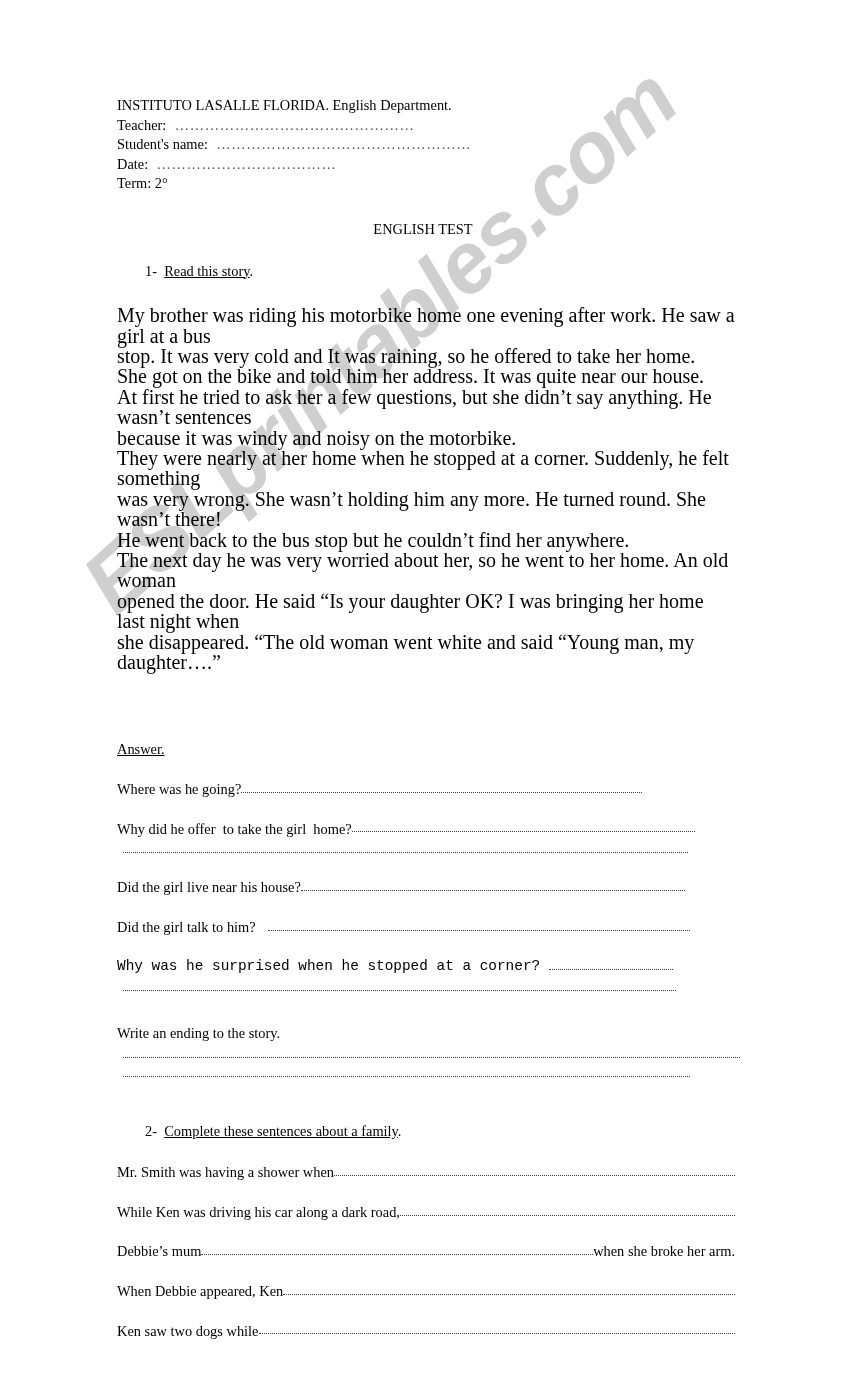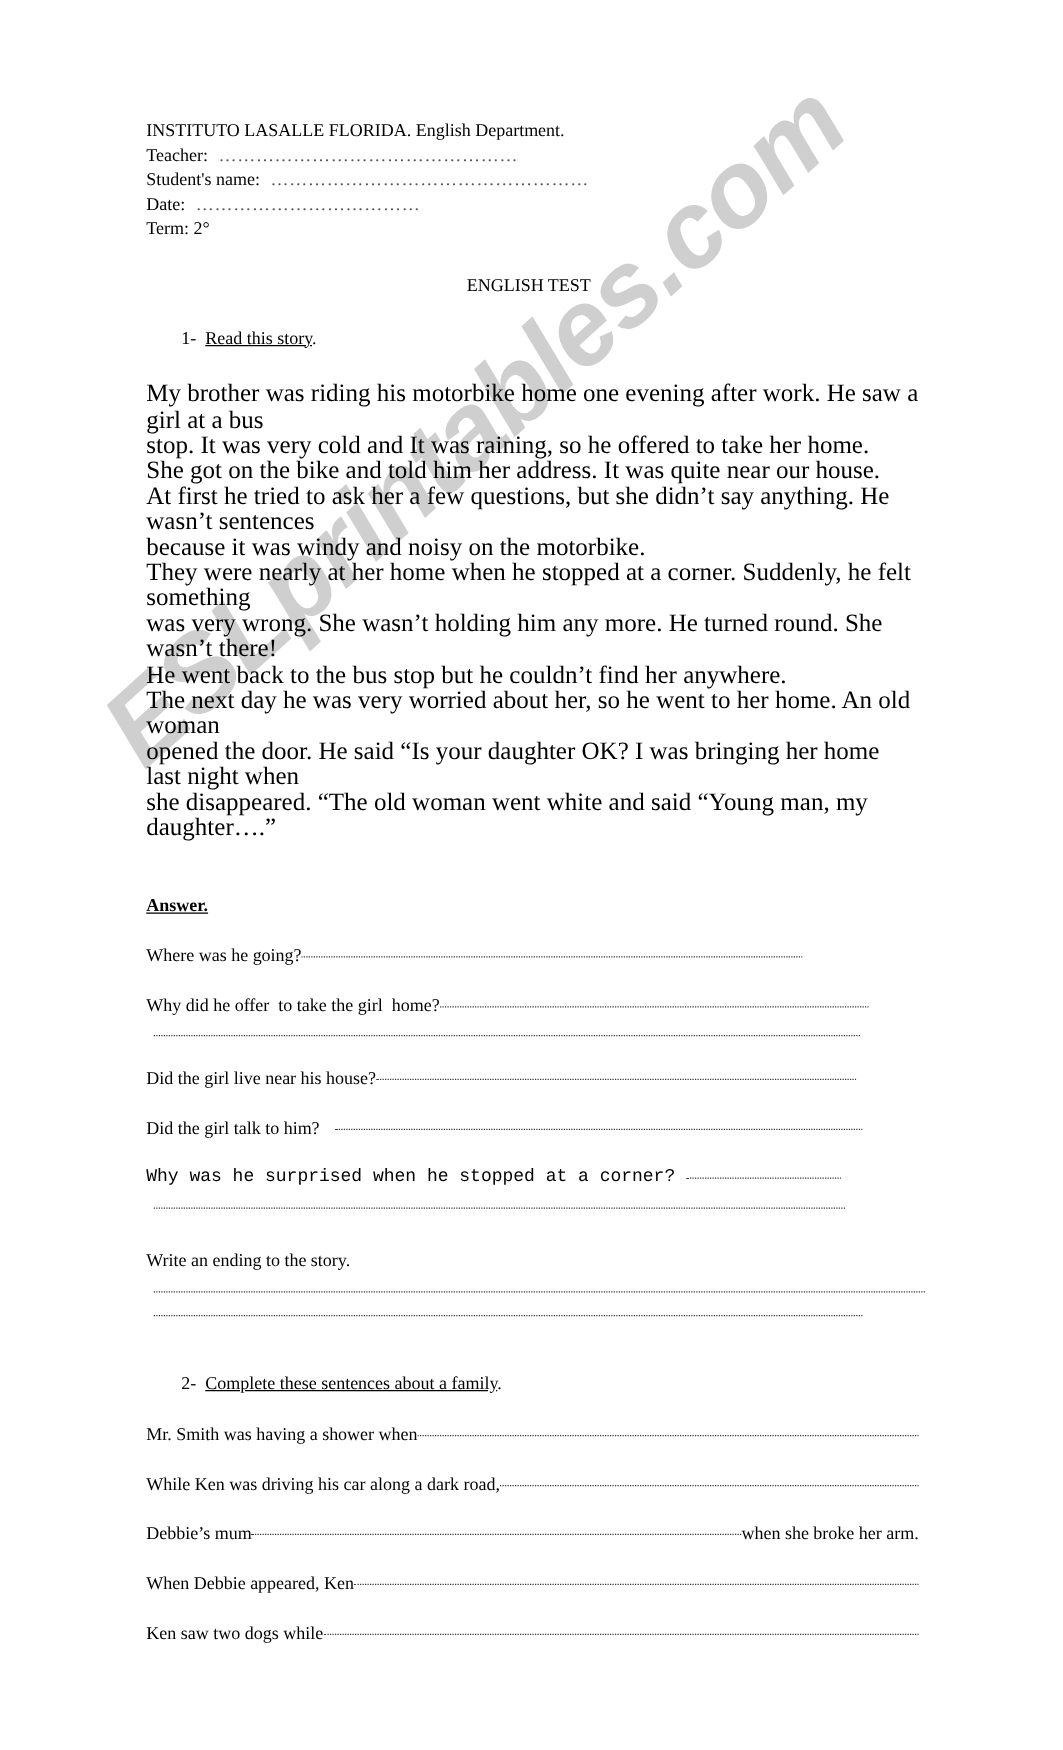--- a/index.html
+++ b/index.html
@@ -104,34 +104,33 @@
   .story {
     margin-top: 24px;
     font-size: 20px;
     line-height: 20.4px;
     width: 618px;
   }
   .story .srow { display: block; white-space: pre-wrap; }
 
   
   .answer-head {
-    margin-top: 44px;
-    font-size: 14.4px;
-    line-height: 19.6px;
-    font-weight: bold;
+    margin-top: 68px;
+    font-size: 14.4px;
+    line-height: 19.6px;
   }
   .answer-head span { text-decoration: underline; }
 
   
   .qrow {
     margin-top: 20px;
     font-size: 14.4px;
     line-height: 19.6px;
     display: flex;
-    align-items: flex-start;
+    align-items: center;
     white-space: pre;
   }
   .qrow .qtext { flex: 0 0 auto; }
   .leader {
     flex: 1 1 auto;
     position: relative;
     height: 14px;
     overflow: hidden;
   }
   .leader::before {

